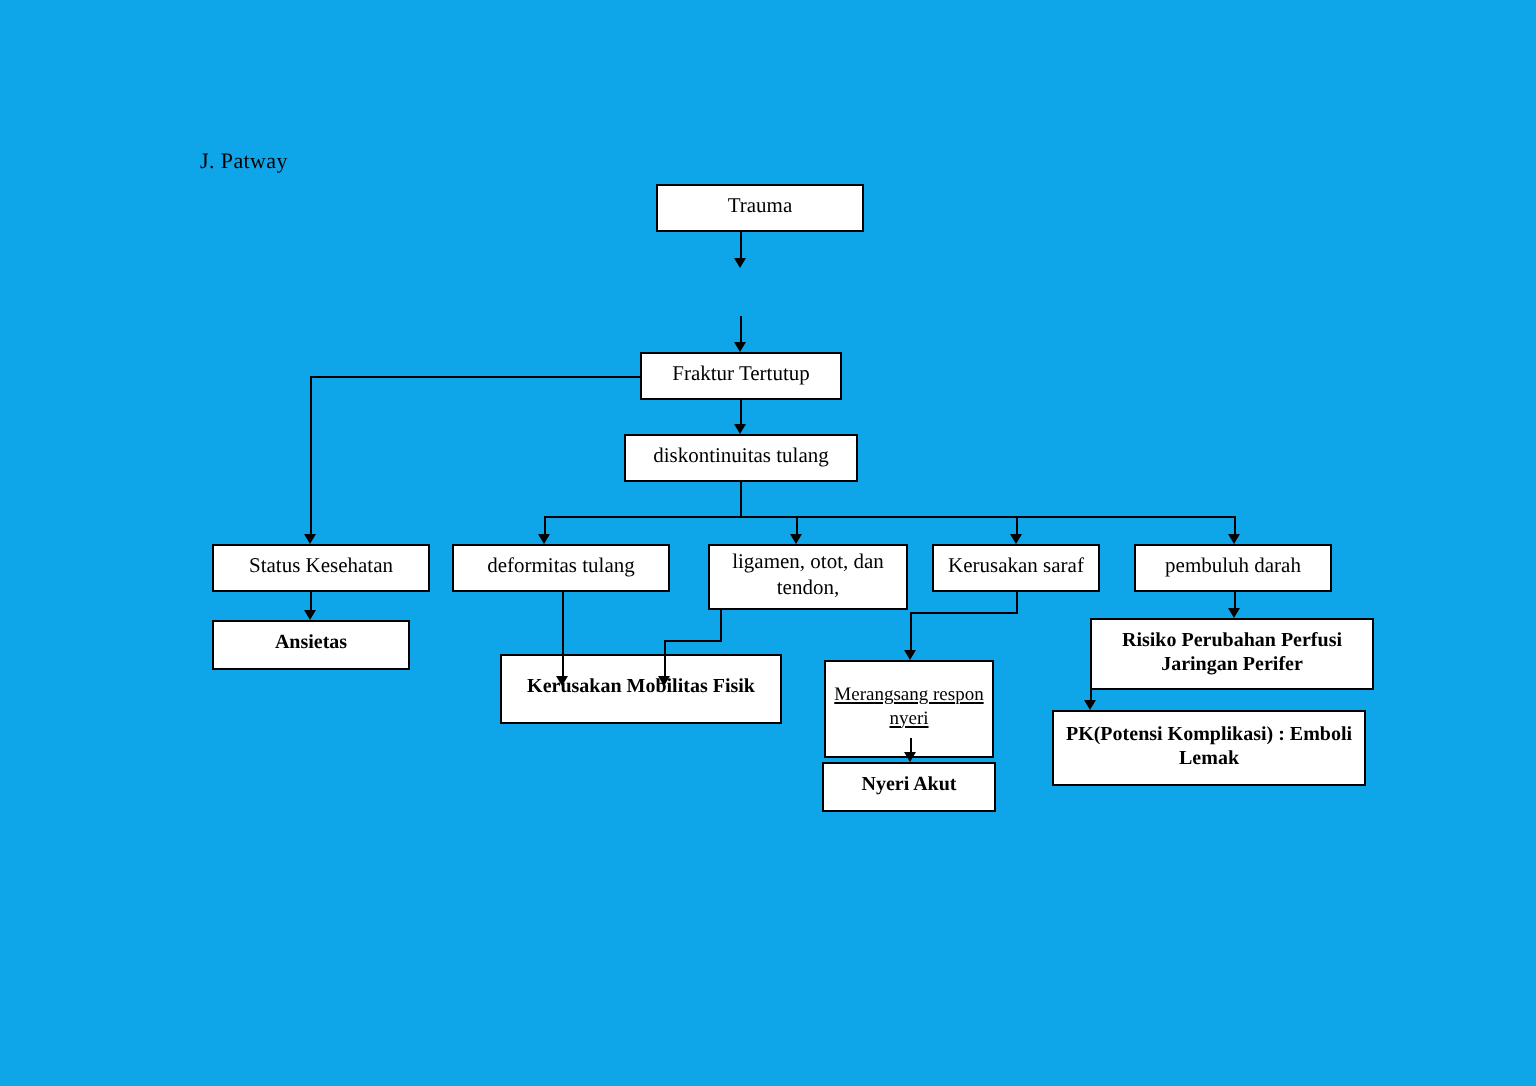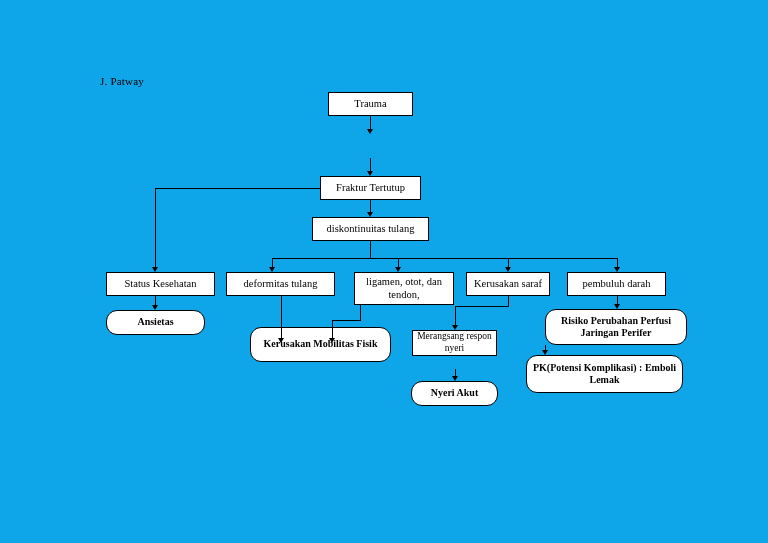--- a/index.html
+++ b/index.html
@@ -35,21 +35,20 @@
     text-align: center;
     font-family: "Liberation Serif", serif;
     font-size: 10.5px;
     color: #000;
     line-height: 1.22;
     padding: 1px 3px;
   }
   .node.bold {
     font-weight: bold;
     font-size: 10px;
-    border-radius: 11px;
   }
   .node.small {
     font-size: 9.5px;
   }
   .conn {
     position: absolute;
     background: #000;
   }
   .conn.h { height: 1px; }
   .conn.v { width: 1px; }
@@ -62,21 +61,21 @@
     border-top: 5px solid #000;
   }
 </style>
 </head>
 <body>
 
 <div id="page">
 
   <div class="heading">J.   Patway</div>
 
-  <div class="node" style="left:328px; top:92px; width:85px; height:24px;">
+  <div class="node" style="left:328px; top:92px; width:104px; height:24px;">
       <span>Trauma</span>
     </div>
 
 
   <div class="node" style="left:320px; top:176px; width:101px; height:24px;">
       <span>Fraktur Tertutup</span>
     </div>
 
   <div class="node" style="left:312px; top:217px; width:117px; height:24px;">
       <span>diskontinuitas tulang</span>
@@ -103,21 +102,21 @@
     </div>
 
   <div class="node" style="left:567px; top:272px; width:99px; height:24px;">
       <span>pembuluh darah</span>
     </div>
 
   <div class="node bold" style="left:250px; top:327px; width:141px; height:35px;">
       <span>Kerusakan Mobilitas Fisik</span>
     </div>
 
-  <div class="node small" style="left:412px; top:330px; width:85px; height:26px;">
+  <div class="node small" style="left:412px; top:330px; width:85px; height:49px;text-decoration:underline;">
       <span>Merangsang respon nyeri</span>
     </div>
 
   <div class="node bold" style="left:411px; top:381px; width:87px; height:25px;">
       <span>Nyeri Akut</span>
     </div>
 
   <div class="node bold" style="left:545px; top:309px; width:142px; height:36px;">
       <span>Risiko Perubahan Perfusi Jaringan Perifer</span>
     </div>

